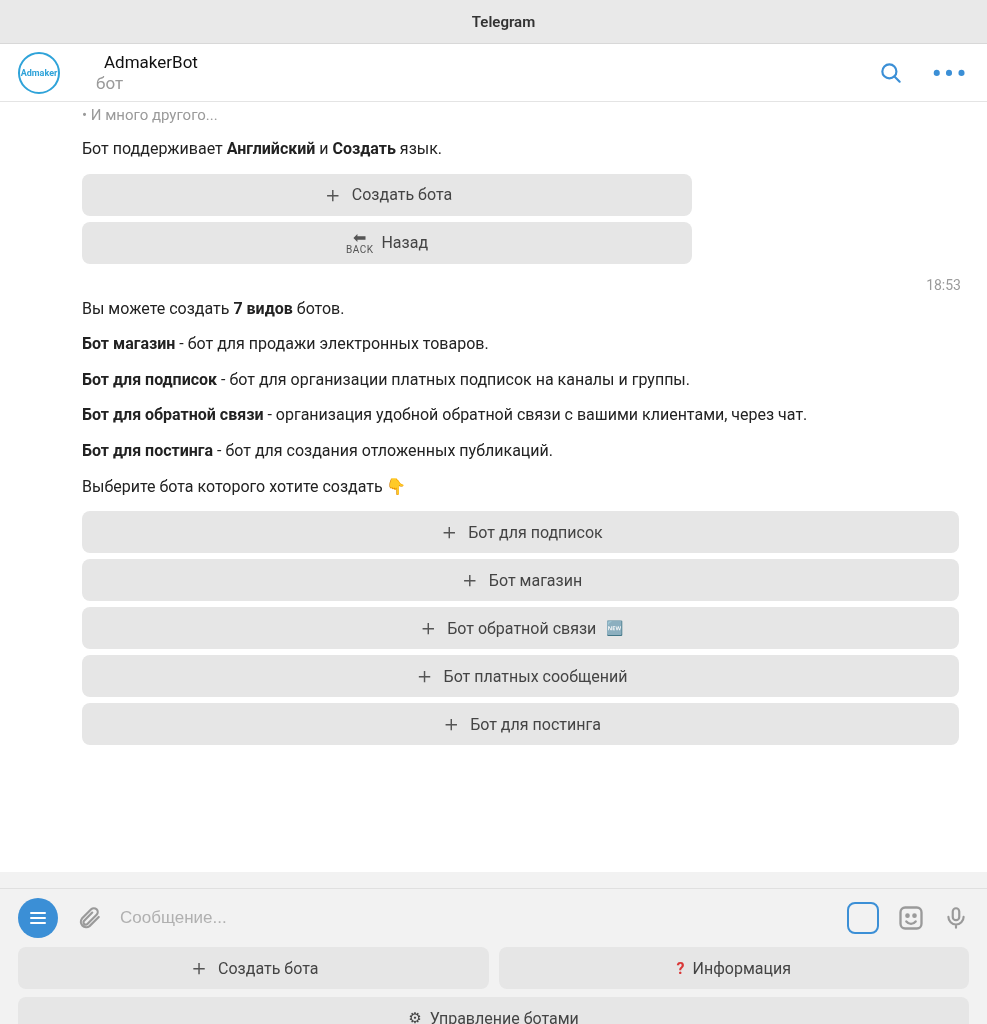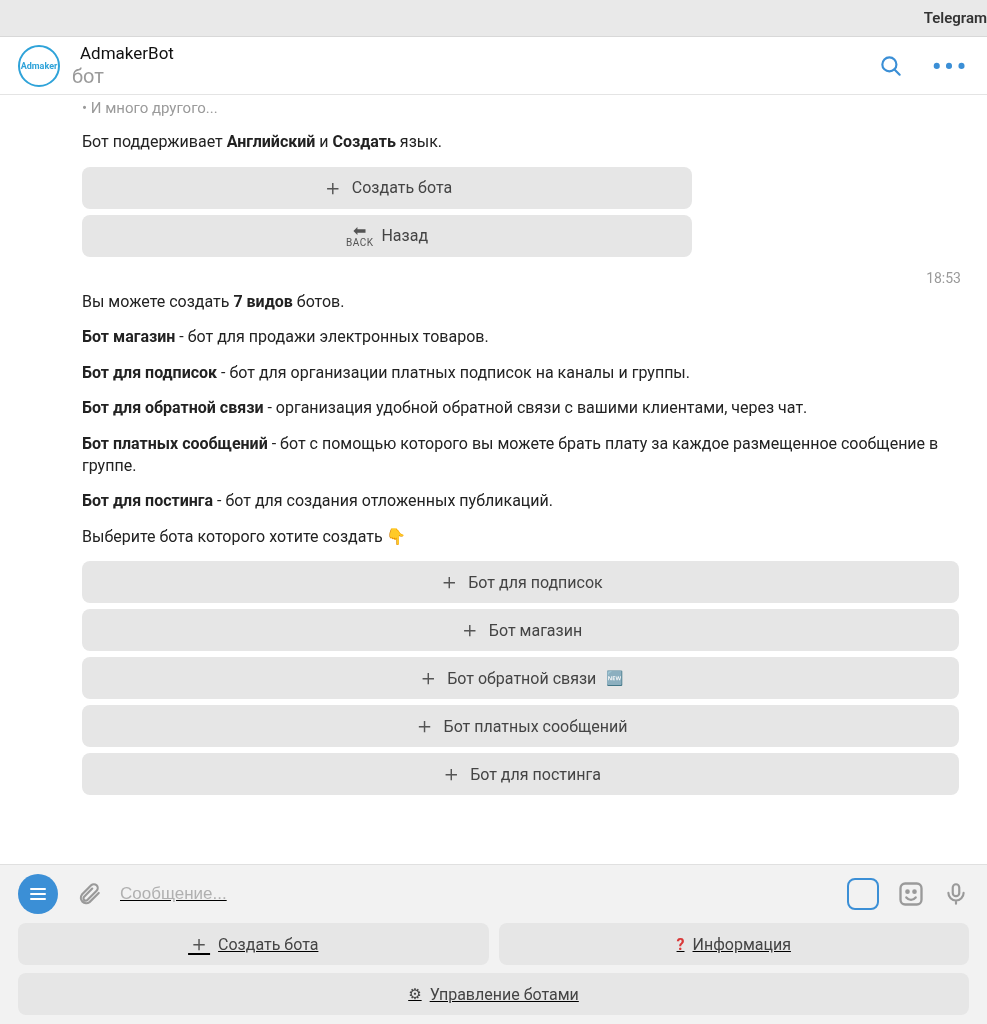--- a/index.html
+++ b/index.html
@@ -7,56 +7,57 @@
   body {
     font-family: -apple-system, BlinkMacSystemFont, "Segoe UI", Roboto, Helvetica, Arial, sans-serif;
     background: #f2f2f2;
     color: #000;
     width: 987px;
     height: 1024px;
     overflow: hidden;
     position: relative;
   }
   .titlebar {
-    height: 37px;
+    height: 44px;
     background: #e9e9e9;
     display: flex;
     align-items: center;
-    justify-content: flex-end;
+    justify-content: center;
     font-size: 15px;
     font-weight: 600;
     color: #333;
     border-bottom: 1px solid #d8d8d8;
     padding-left: 20px;
   }
   .chat-header {
     height: 58px;
     background: #fff;
     display: flex;
     align-items: center;
     padding: 0 18px;
     border-bottom: 1px solid #e4e4e4;
+    gap: 24px;
   }
   .avatar {
     width: 42px; height: 42px;
     border-radius: 50%;
     border: 2px solid #2fa3d9;
     background: #fff;
     display: flex;
     align-items: center;
     justify-content: center;
     font-size: 9px;
     font-weight: 700;
     color: #2fa3d9;
     margin-right: 12px;
     flex-shrink: 0;
   }
   .hdr-name-block { flex: 1; }
   .hdr-name { font-size: 17px; font-weight: 400; color: #111; line-height: 1.1; margin-left: 8px; }
-  .hdr-sub { font-size: 20px; color: #9a9a9a; line-height: 1.1; margin-top: 2px; }
+  .hdr-sub { font-size: 17px; color: #9a9a9a; line-height: 1.1; margin-top: 2px; }
   .hdr-actions { display: flex; align-items: center; gap: 28px; }
   .icon-btn { cursor: pointer; display: flex; align-items: center; justify-content: center; }
   .search-icon svg { stroke: #3b8fd6; }
   .more-dots { color: #3b8fd6; font-size: 26px; letter-spacing: 3px; font-weight: 700; line-height: 1; cursor: pointer; }
 
   .messages {
     background: #fff;
     padding: 0 18px 8px 82px;
     position: relative;
     height: calc(100% - 36px - 58px - 160px);
@@ -103,22 +104,21 @@
     color: #9a9a9a;
   }
 
   
   .bottom-block {
     position: absolute;
     bottom: 0;
     left: 0; right: 0;
     background: #f2f2f2;
     border-top: 1px solid #e0e0e0;
-    height: 160px;
-    text-decoration: underline;
+    height: 136px;
   }
   .input-row {
     display: flex;
     align-items: center;
     height: 58px;
     padding: 0 18px;
     gap: 18px;
   }
   .menu-btn {
     width: 40px; height: 40px;
@@ -231,23 +231,20 @@
   <div class="para msg-text">
     <strong>Бот магазин</strong><span> - бот для продажи электронных товаров.</span>
   </div>
   <div class="para msg-text">
     <strong>Бот для подписок</strong><span> - бот для организации платных подписок на каналы и группы.</span>
   </div>
   <div class="para msg-text">
     <strong>Бот для обратной связи</strong><span> - организация удобной обратной связи с вашими клиентами, через чат.</span>
   </div>
   <div class="para msg-text">
-    <strong>Бот платных сообщений</strong><span> - бот с помощью которого вы можете брать плату за каждое размещенное сообщение в группе.</span>
-  </div>
-  <div class="para msg-text">
     <strong>Бот для постинга</strong><span> - бот для создания отложенных публикаций.</span>
   </div>
 
   <div class="para msg-text">Выберите бота которого хотите создать 👇</div>
 
   <div class="inline-kb wide">
     <div class="ik-btn">
       <span class="plus">＋</span>
       <span>Бот для подписок</span>
     </div>

